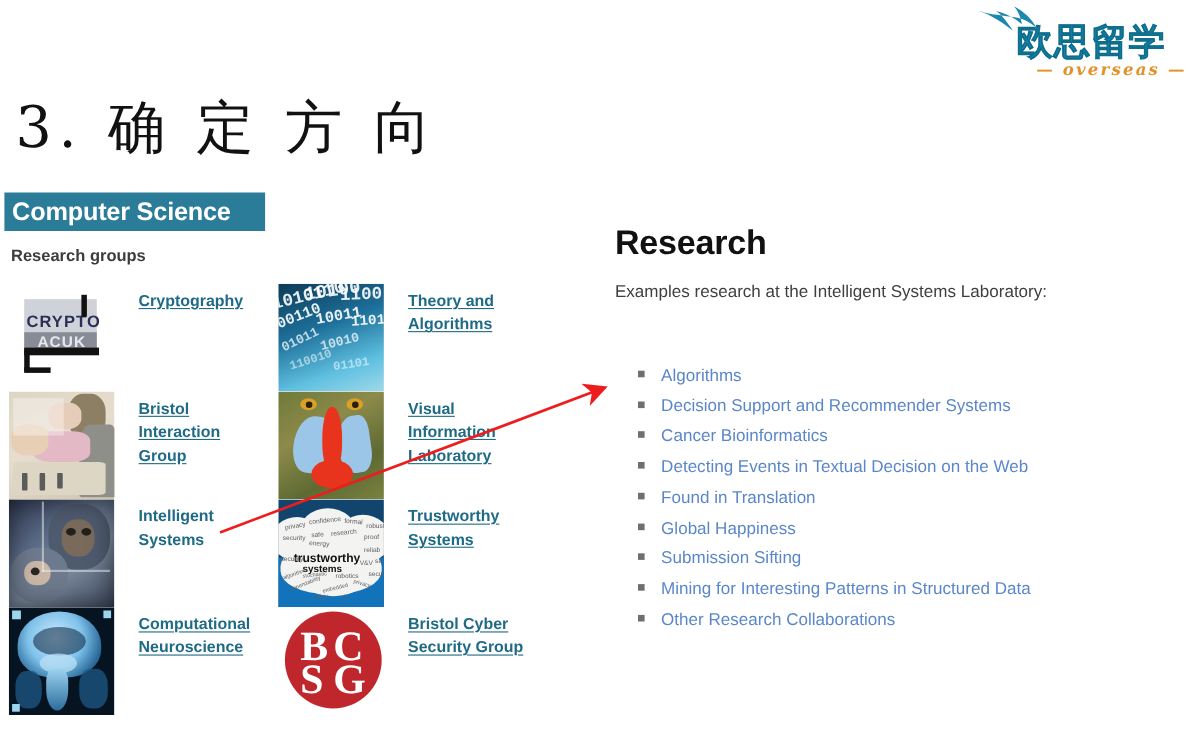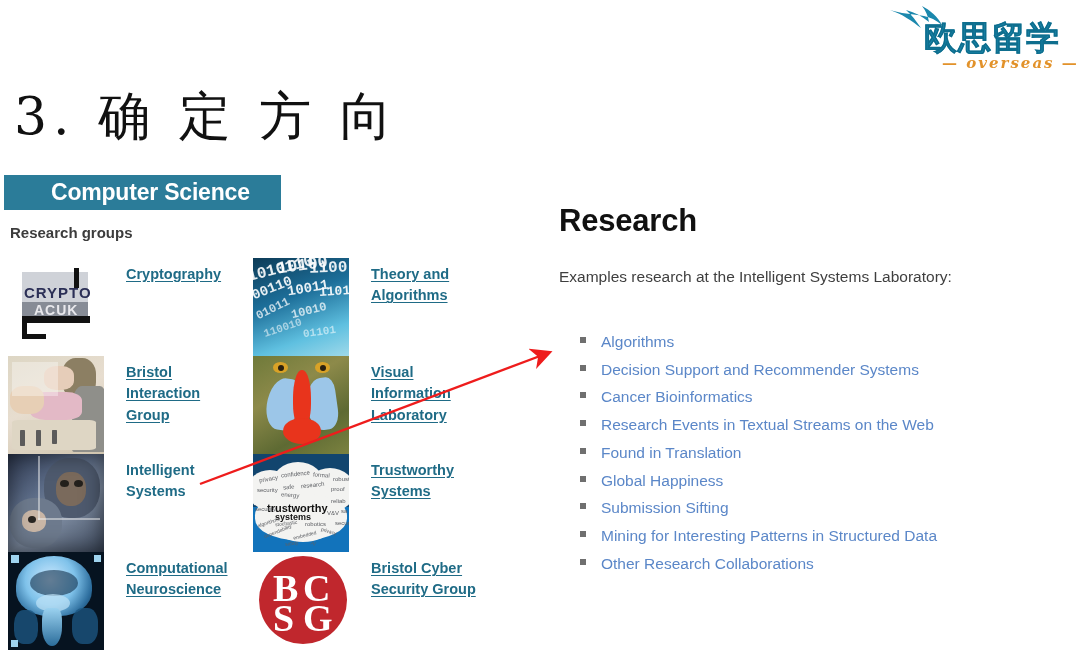--- a/index.html
+++ b/index.html
@@ -36,21 +36,21 @@
     font-family:"DejaVu Serif", serif;
     font-size:52px;font-weight:400;color:#111;
     letter-spacing:6px;white-space:nowrap;
   }
 
   
   .cs-bar{
     position:absolute;left:4px;top:175px;
     width:237px;height:35px;
     background:#2b7c99;
-    display:flex;align-items:center;padding-left:40px;
+    display:flex;align-items:center;
   }
   .cs-bar span{
     color:#ffffff;font-size:23px;font-weight:700;
     margin-left:7px;letter-spacing:-0.2px;
     font-family:"Liberation Sans", sans-serif;
   }
   .rg-heading{
     position:absolute;left:10px;top:224px;
     font-size:15px;font-weight:700;color:#3c3c3c;
   }
@@ -134,21 +134,21 @@
     font-family:"Liberation Serif",serif;
   }
 
   
   .research-h{
     position:absolute;left:559px;top:203px;
     font-size:31px;font-weight:700;color:#111;
     letter-spacing:-0.2px;
   }
   .research-lead{
-    position:absolute;left:559px;top:268px;
+    position:absolute;left:559px;top:257px;
     font-size:15.5px;color:#3f3f3f;
   }
   .research-list{
     position:absolute;left:575px;top:328px;
     margin:0;padding:0;list-style:none;
   }
   .research-list li{
     position:relative;padding-left:26px;
     font-size:15.5px;color:#5b87c8;
     line-height:1.79;white-space:nowrap;
@@ -353,21 +353,21 @@
       </div>
     </div>
   </div>
 
   <div class="research-h">Research</div>
   <div class="research-lead">Examples research at the Intelligent Systems Laboratory:</div>
   <ul class="research-list">
     <li><span class="sq"></span><span>Algorithms</span></li>
     <li><span class="sq"></span><span>Decision Support and Recommender Systems</span></li>
     <li><span class="sq"></span><span>Cancer Bioinformatics</span></li>
-    <li><span class="sq"></span><span>Research Events in Textual Streams on the Web</span></li>
+    <li><span class="sq"></span><span>Detecting Events in Textual Decision on the Web</span></li>
     <li><span class="sq"></span><span>Found in Translation</span></li>
     <li><span class="sq"></span><span>Global Happiness</span></li>
     <li><span class="sq"></span><span>Submission Sifting</span></li>
     <li><span class="sq"></span><span>Mining for Interesting Patterns in Structured Data</span></li>
     <li><span class="sq"></span><span>Other Research Collaborations</span></li>
   </ul>
 
   <svg class="arrow" viewBox="0 0 1080 669">
     <defs>
       <marker id="ahead" markerWidth="9" markerHeight="9" refX="7" refY="4.5" orient="auto">

